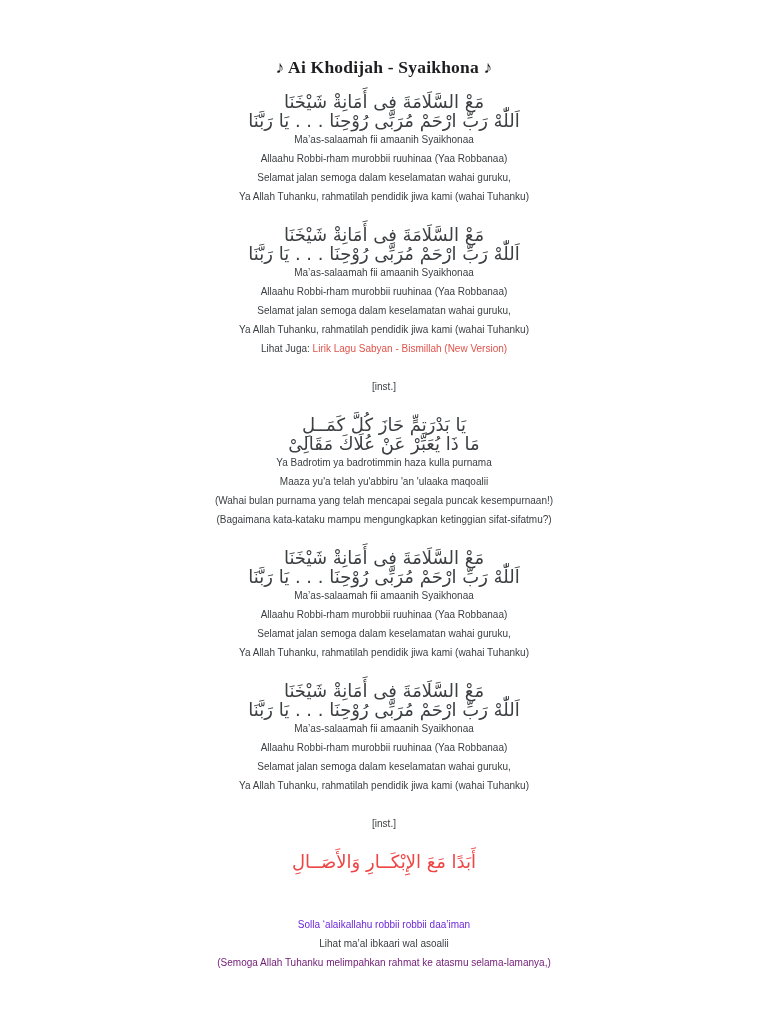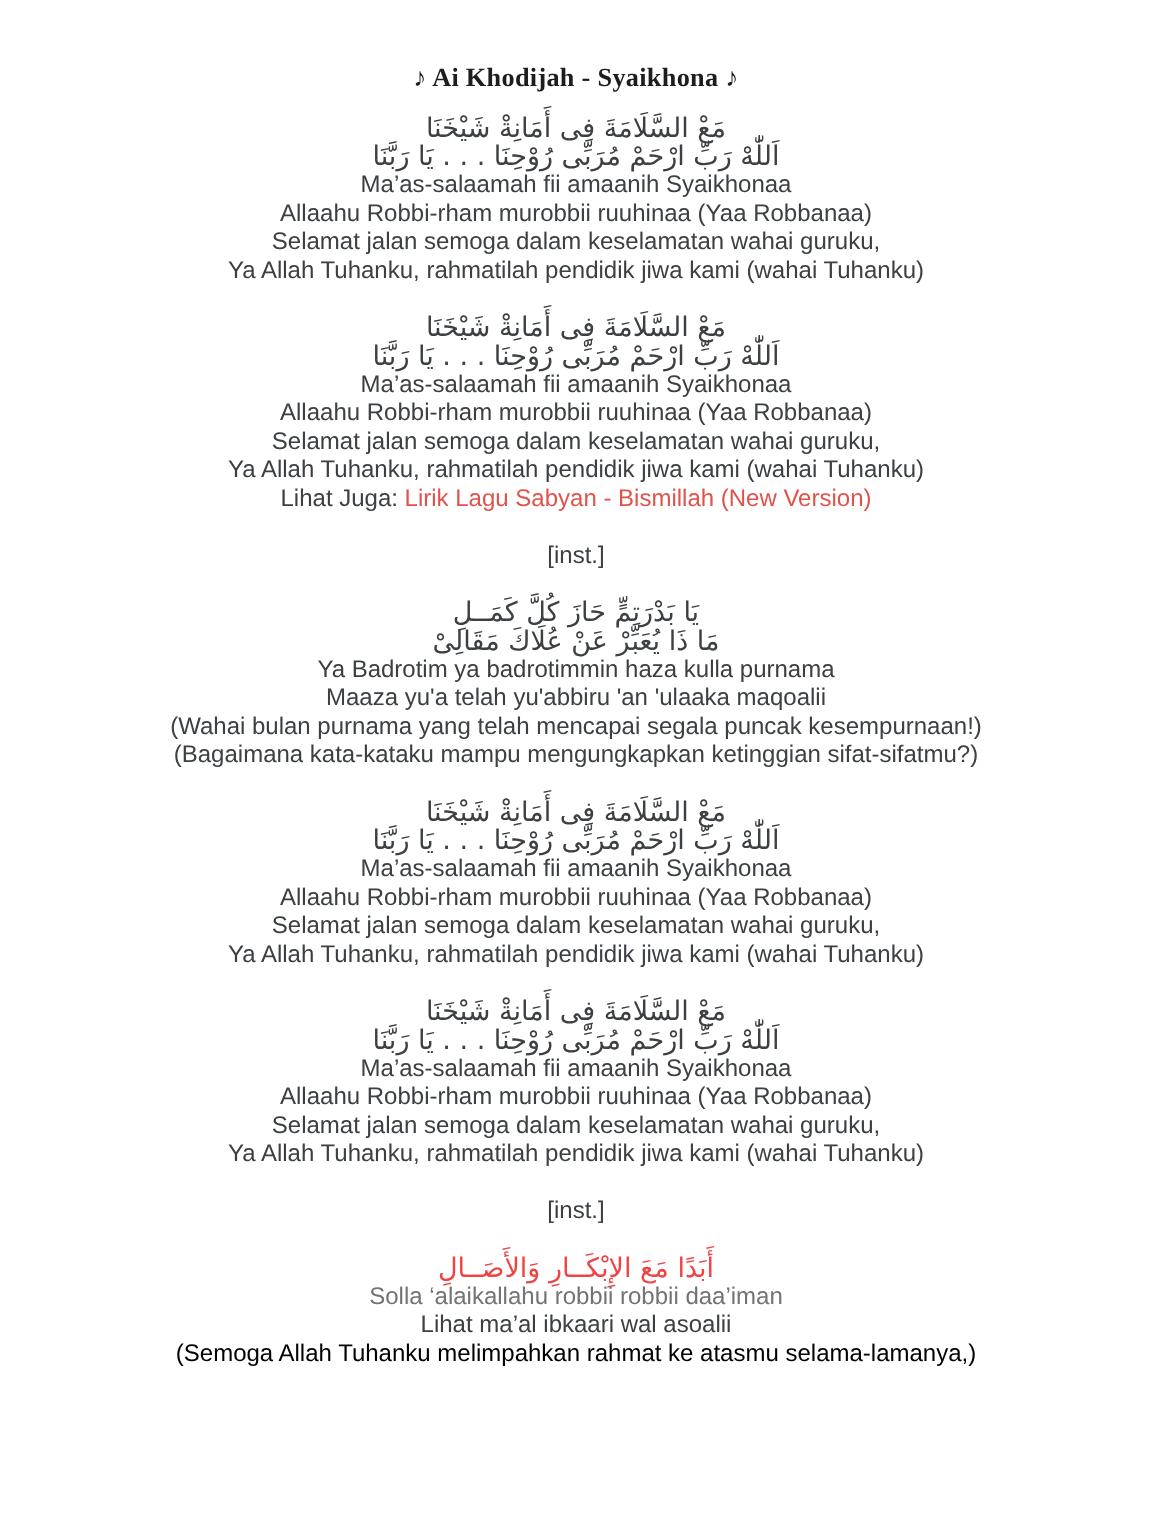--- a/index.html
+++ b/index.html
@@ -8,41 +8,41 @@
     background: #ffffff;
     width: 768px;
     height: 1024px;
     overflow: hidden;
   }
   .page {
     width: 768px;
     height: 1024px;
     background: #ffffff;
     box-sizing: border-box;
-    padding-top: 40px;
+    padding-top: 56px;
     text-align: center;
   }
   .doc-title {
     font-family: "Liberation Serif", serif;
     font-weight: bold;
     font-size: 17.5px;
     line-height: 22px;
     color: #1d1d1f;
     margin: 0 0 14px 0;
     letter-spacing: 0.2px;
   }
   .block {
     margin: 0 0 19px 0;
   }
   .block p {
     margin: 0;
   }
   .latin, .inst {
     font-family: "Liberation Sans", sans-serif;
-    font-size: 16px;
+    font-size: 10px;
     line-height: 19px;
     color: #3c4043;
   }
   .arabic {
     font-family: "DejaVu Sans", sans-serif;
     font-size: 18px;
     line-height: 19px;
     color: #3c4043;
     direction: rtl;
   }
@@ -98,18 +98,18 @@
         <p class="latin" style="color: rgb(60, 64, 67);">Ma’as-salaamah fii amaanih Syaikhonaa</p>
         <p class="latin" style="color: rgb(60, 64, 67);">Allaahu Robbi-rham murobbii ruuhinaa (Yaa Robbanaa)</p>
         <p class="latin" style="color: rgb(60, 64, 67);">Selamat jalan semoga dalam keselamatan wahai guruku,</p>
         <p class="latin" style="color: rgb(60, 64, 67);">Ya Allah Tuhanku, rahmatilah pendidik jiwa kami (wahai Tuhanku)</p>
       </div>
       <div class="block">
         <p class="inst" style="color: rgb(60, 64, 67);">[inst.]</p>
       </div>
       <div class="block">
         <p class="arabic" dir="rtl" style="color: #ef4444;">أَبَدًا مَعَ الإِبْكَــارِ وَالأَصَــالِ</p>
-        <p class="latin" style="color: #737373;">Solla ‘alaikallahu robbii robbii daa’iman</p>
+        <p class="latin" style="color: #6d28d9; margin-top: 44px;">Solla ‘alaikallahu robbii robbii daa’iman</p>
         <p class="latin" style="color: rgb(60, 64, 67);">Lihat ma’al ibkaari wal asoalii</p>
-        <p class="latin" style="color: #000000;">(Semoga Allah Tuhanku melimpahkan rahmat ke atasmu selama-lamanya,)</p>
+        <p class="latin" style="color: #701a75;">(Semoga Allah Tuhanku melimpahkan rahmat ke atasmu selama-lamanya,)</p>
       </div>
     </div>
 </div>
 
 </body></html>

